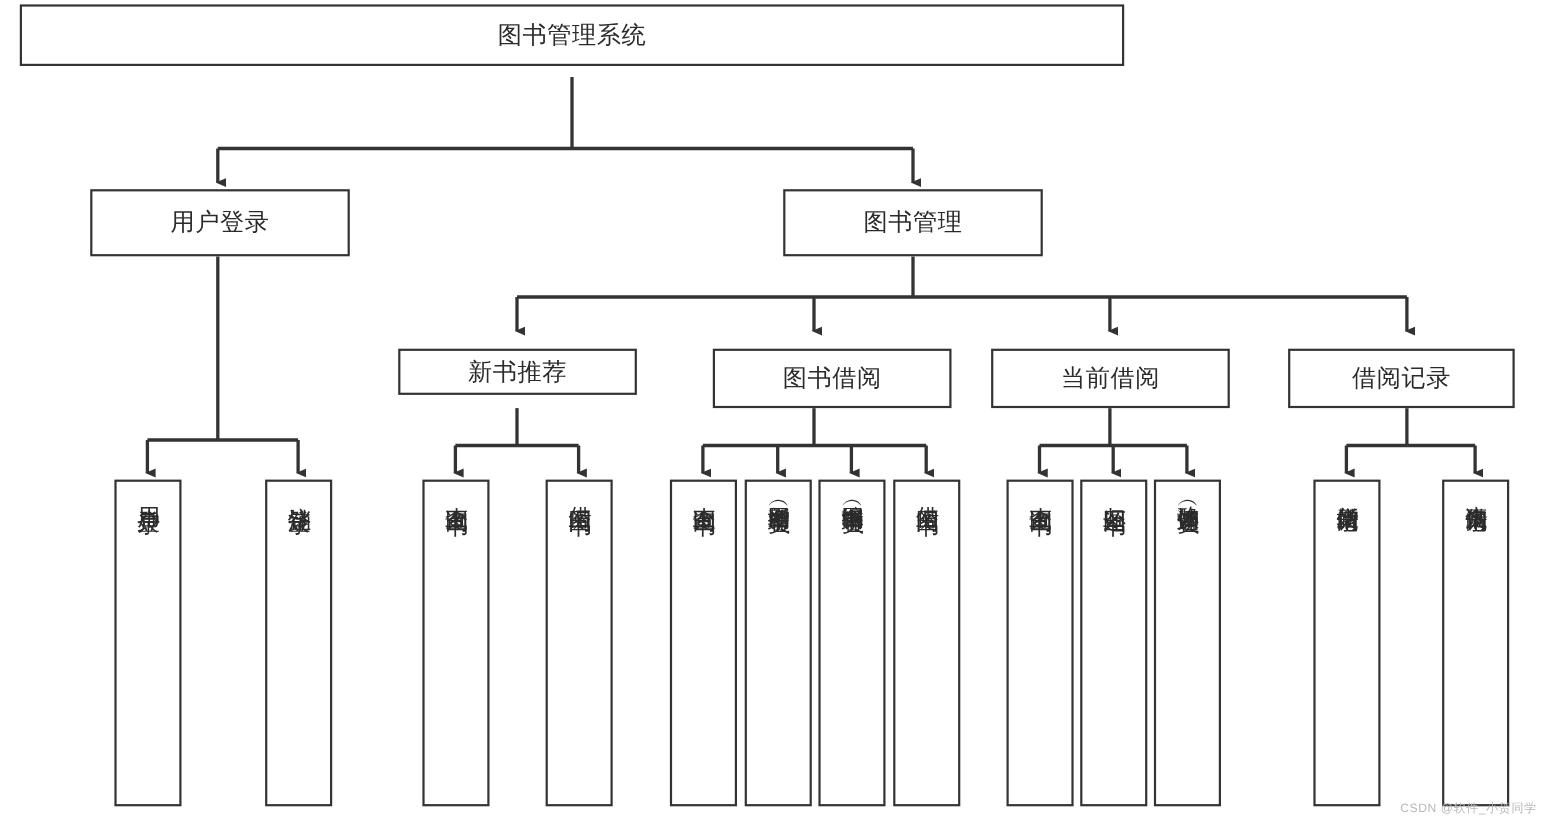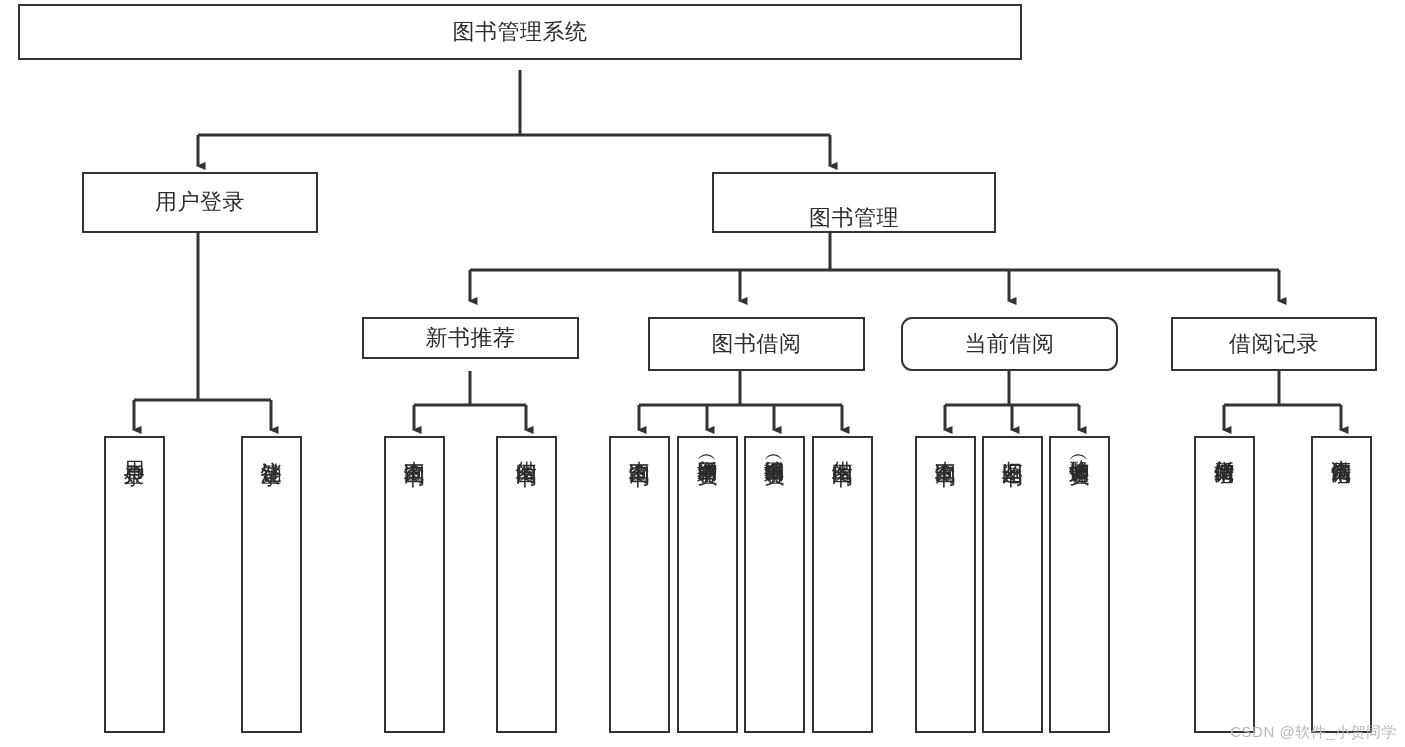--- a/index.html
+++ b/index.html
@@ -55,21 +55,21 @@
     white-space: nowrap;
   }
   .vtext.tall {
     font-size: 20px;
     letter-spacing: 1px;
   }
   #watermark {
     position: absolute;
     right: 8px;
     bottom: 5px;
-    font-size: 15px;
+    font-size: 11px;
     color: #b9b9b9;
     letter-spacing: 0.5px;
     white-space: nowrap;
     pointer-events: none;
   }
 </style>
 </head>
 <body>
 
 <div id="canvas">
@@ -125,31 +125,31 @@
     </g>
   </svg>
 
   <div class="node node-h" style="left:18px; top:4px; width:1004px; height:56px;">
     <span>图书管理系统</span>
   </div>
 
   <div class="node node-h" style="left:82px; top:172px; width:236px; height:61px;">
     <span>用户登录</span>
   </div>
-  <div class="node node-h" style="left:712px; top:172px; width:284px; height:61px;align-items:flex-end;">
+  <div class="node node-h" style="left:712px; top:172px; width:236px; height:61px;">
     <span>图书管理</span>
   </div>
 
   <div class="node node-h" style="left:362px; top:317px; width:217px; height:42px;">
     <span>新书推荐</span>
   </div>
   <div class="node node-h" style="left:632px; top:317px; width:217px; height:54px;margin-left:16px;">
     <span>图书借阅</span>
   </div>
-  <div class="node node-h" style="left:901px; top:317px; width:217px; height:54px;border-radius:11px;">
+  <div class="node node-h" style="left:901px; top:317px; width:217px; height:54px;">
     <span>当前借阅</span>
   </div>
   <div class="node node-h" style="left:1171px; top:317px; width:206px; height:54px;">
     <span>借阅记录</span>
   </div>
 
   <div class="node node-v" style="left:104px; top:436px; width:61px; height:297px;">
     <span class="vtext">用户登录</span>
   </div>
   <div class="node node-v" style="left:241px; top:436px; width:61px; height:297px;">

